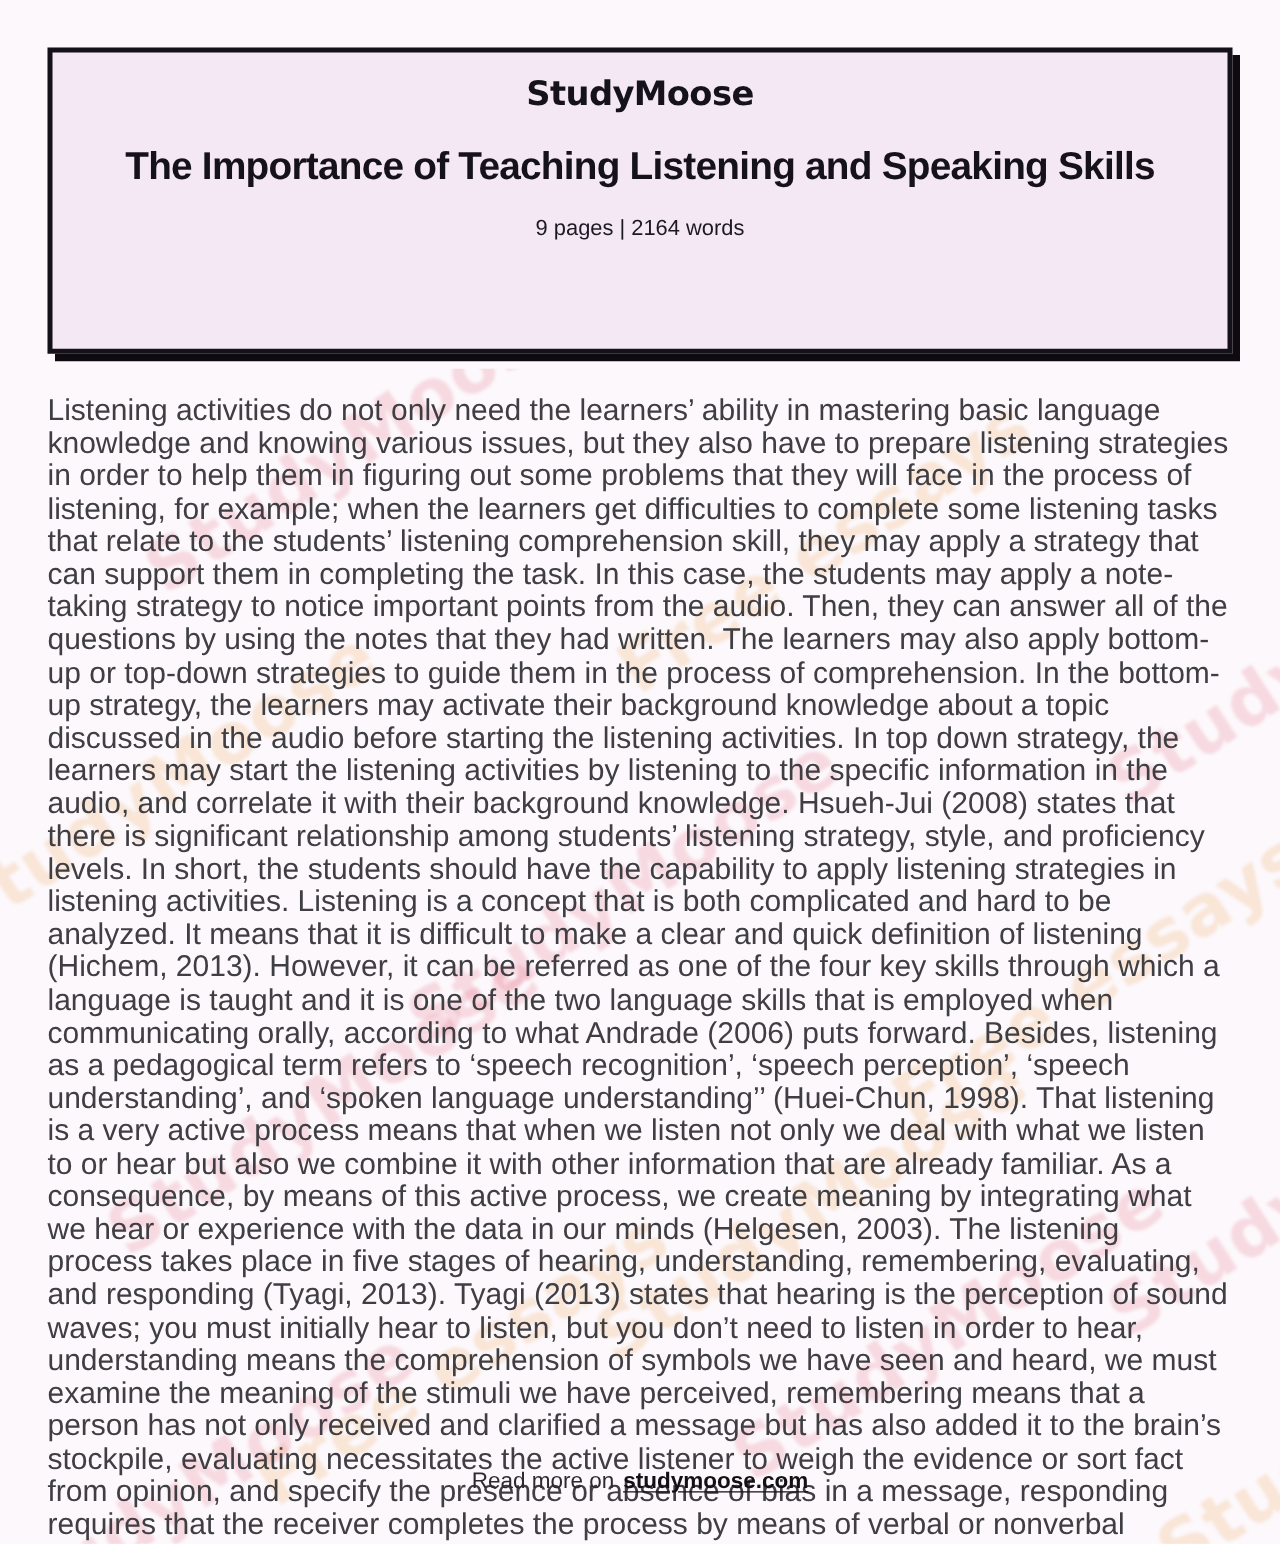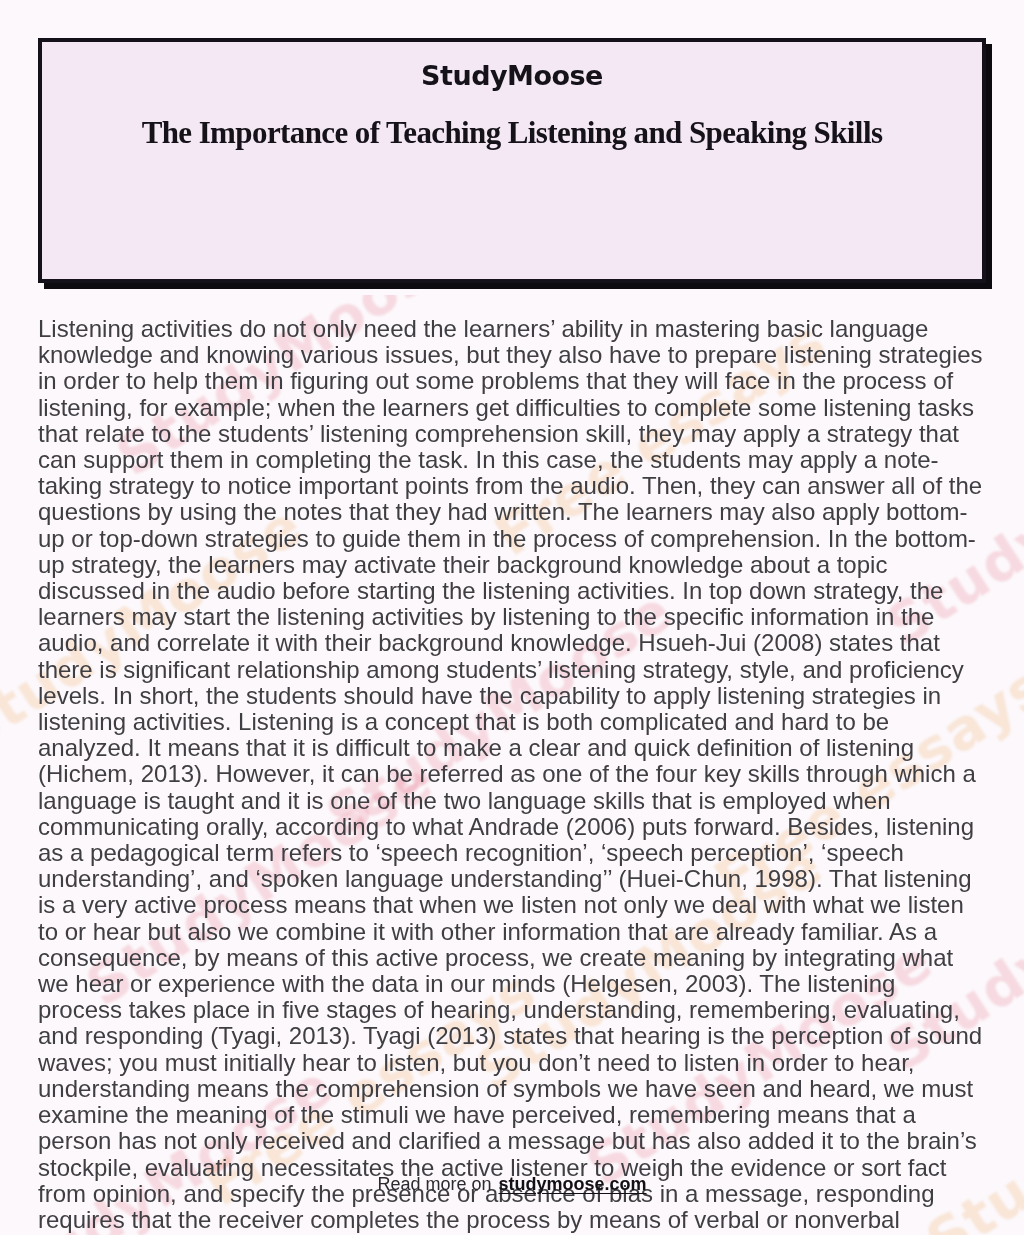--- a/index.html
+++ b/index.html
@@ -55,21 +55,21 @@
   }
   .tagline {
     margin-top: 2px;
     font-family: "DejaVu Sans", sans-serif;
     font-weight: 700;
     font-size: 16px;
   }
   .title {
     margin: 22px auto 0;
     width: 900px;
-    font-family: Liberation Serif, serif;
+    font-family: Liberation Sans, sans-serif;
     font-weight: 800;
     font-size: 31px;
     line-height: 1.3;
     letter-spacing: -0.6px;
   }
   .meta {
     margin-top: 19px;
     font-size: 17.5px;
     color: #1c1923;
   }
@@ -121,20 +121,21 @@
   <span class="wm a" style="left:860px; top:620px;">StudyMoose</span>
   <span class="wm b" style="left:180px; top:760px;">Free essays</span>
   <span class="wm a" style="left:560px; top:735px;">StudyMoose</span>
   <span class="wm b" style="left:900px; top:810px;">StudyMoose</span>
   <span class="wm a" style="left:-40px; top:860px;">StudyMoose</span>
 </div>
 
 <header class="header-card">
   <div class="brand">StudyMoose</div>
   <h1 class="title">The Importance of Teaching Listening and Speaking Skills</h1>
+  <div class="meta">9 pages | 2164 words</div>
 </header>
 
 <main class="content">
   <p class="essay-text">Listening activities do not only need the learners’ ability in mastering basic language knowledge and knowing various issues, but they also have to prepare listening strategies in order to help them in figuring out some problems that they will face in the process of listening, for example; when the learners get difficulties to complete some listening tasks that relate to the students’ listening comprehension skill, they may apply a strategy that can support them in completing the task. In this case, the students may apply a note-taking strategy to notice important points from the audio. Then, they can answer all of the questions by using the notes that they had written. The learners may also apply bottom-up or top-down strategies to guide them in the process of comprehension. In the bottom-up strategy, the learners may activate their background knowledge about a topic discussed in the audio before starting the listening activities. In top down strategy, the learners may start the listening activities by listening to the specific information in the audio, and correlate it with their background knowledge. Hsueh-Jui (2008) states that there is significant relationship among students’ listening strategy, style, and proficiency levels. In short, the students should have the capability to apply listening strategies in listening activities. Listening is a concept that is both complicated and hard to be analyzed. It means that it is difficult to make a clear and quick definition of listening (Hichem, 2013). However, it can be referred as one of the four key skills through which a language is taught and it is one of the two language skills that is employed when communicating orally, according to what Andrade (2006) puts forward. Besides, listening as a pedagogical term refers to ‘speech recognition’, ‘speech perception’, ‘speech understanding’, and ‘spoken language understanding’’ (Huei-Chun, 1998). That listening is a very active process means that when we listen not only we deal with what we listen to or hear but also we combine it with other information that are already familiar. As a consequence, by means of this active process, we create meaning by integrating what we hear or experience with the data in our minds (Helgesen, 2003). The listening process takes place in five stages of hearing, understanding, remembering, evaluating, and responding (Tyagi, 2013). Tyagi (2013) states that hearing is the perception of sound waves; you must initially hear to listen, but you don’t need to listen in order to hear, understanding means the comprehension of symbols we have seen and heard, we must examine the meaning of the stimuli we have perceived, remembering means that a person has not only received and clarified a message but has also added it to the brain’s stockpile, evaluating necessitates the active listener to weigh the evidence or sort fact from opinion, and specify the presence or absence of bias in a message, responding requires that the receiver completes the process by means of verbal or nonverbal feedback. Having the four essential language skills of reading, writing, listening, and speaking is highly necessary to be accepted as an efficient language learner (Yıldırım, 2013). EFL listening skill has been ignored...</p>
 </main>
 
 <footer class="footer">
   <span>Read more on</span><a href="#" class="link">studymoose.com</a>
 </footer>
 

